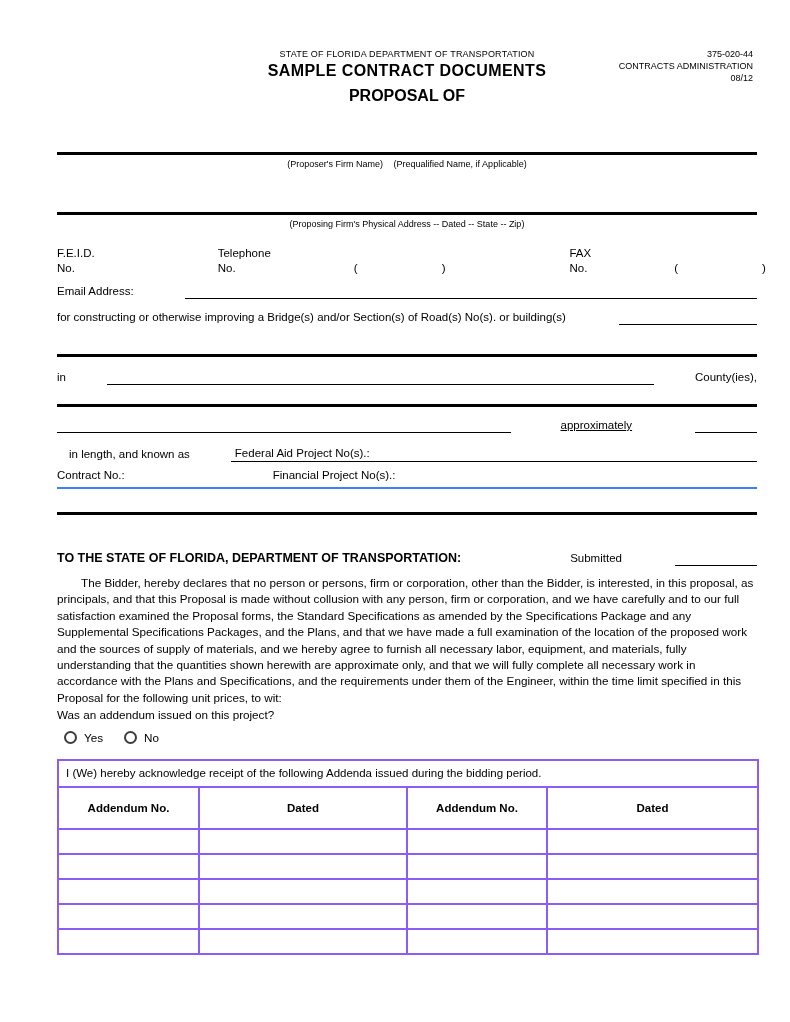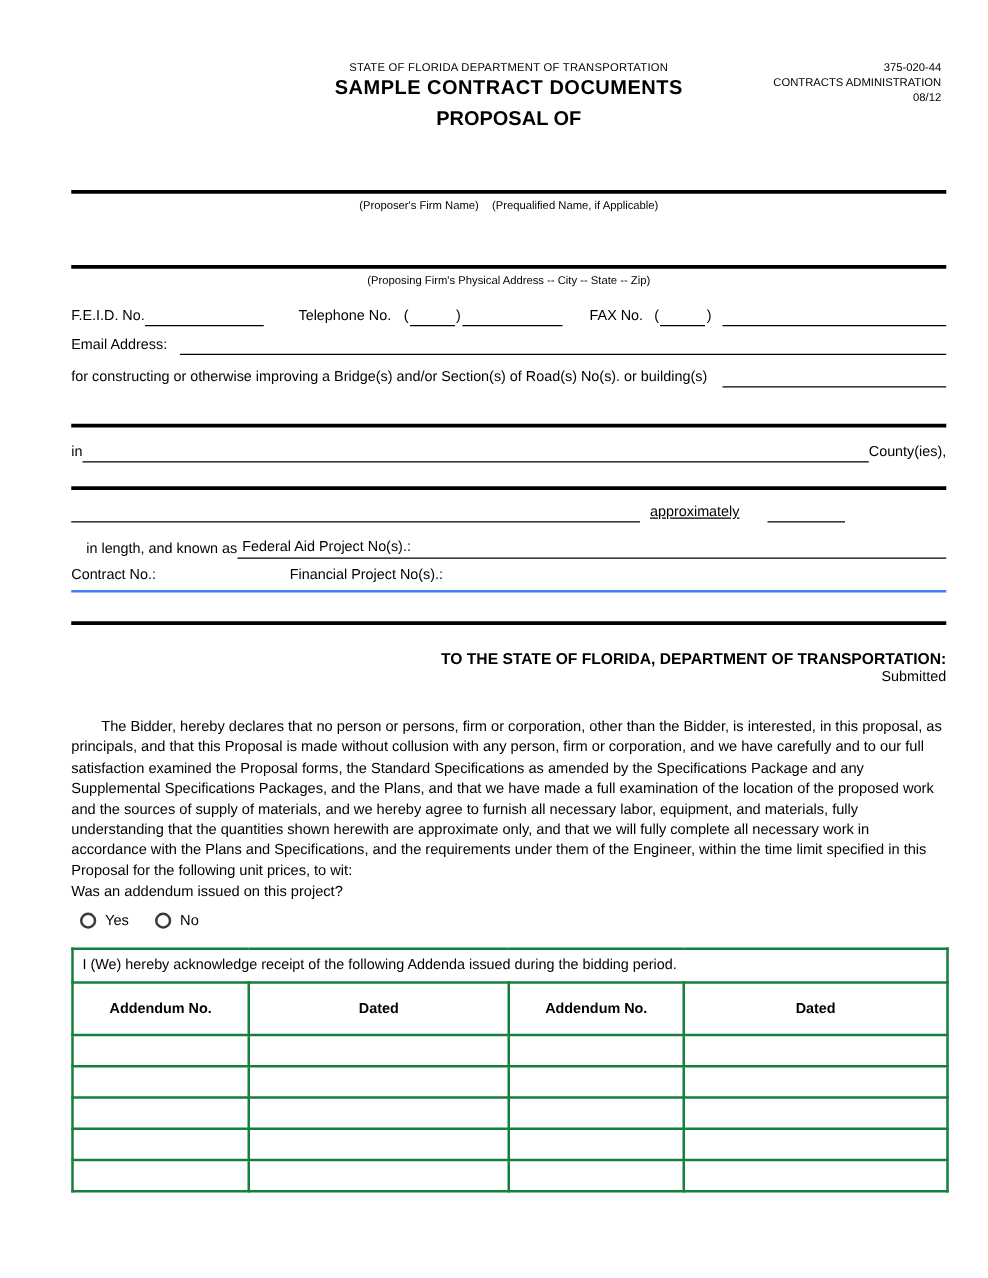--- a/index.html
+++ b/index.html
@@ -15,53 +15,53 @@
   .agency { font-size:9px; letter-spacing:0.2px; }
   .title { font-size:16px; font-weight:bold; margin-top:3px; letter-spacing:0.4px; }
   .subtitle { font-size:16px; font-weight:bold; margin-top:7px; }
   .hdr-right { position:absolute; top:48px; right:4px; text-align:right; font-size:9px; line-height:12px; }
 
   
   .rule3 { border-top:3px solid #000; }
   .cap { text-align:center; font-size:9px; margin-top:4px; }
   .cap span { margin:0 4px; }
 
-  .row { display:flex; align-items:flex-end; font-size:11.5px; line-height:15px; }
+  .row { display:flex; align-items:flex-end; font-size:11.5px; line-height:15px;gap:41px; }
   .fill { border-bottom:1px solid #000; height:15px; display:inline-block; }
   .grow { flex:1 1 auto; }
   .paren { padding:0 1px; }
 
   .sec-firm { margin-top:47px; }
   .sec-addr { margin-top:43px; }
   .row-feid { margin-top:17px; }
   .row-email { margin-top:8px; }
   .row-constructing { margin-top:11px; }
   .rule-a { margin-top:29px; }
   .row-county { margin-top:13px; }
   .rule-b { margin-top:19px; }
   .row-approx { margin-top:11px;text-decoration:underline; }
   .row-inlength { margin-top:13px;padding-left:12px; }
   .row-contract { margin-top:6px; padding-bottom:4px; border-bottom:2px solid #3b82f6; }
   .rule-c { margin-top:23px; }
 
-  .row-salutation { margin-top:20px; align-items:flex-end;flex-direction:column; }
+  .row-salutation { margin-top:36px; align-items:flex-start; }
   .salutation { font-weight:bold; font-size:12.5px; }
   .submitted { margin-left:68px; }
 
   .para { margin-top:9px; font-size:11.7px; line-height:16.4px; text-indent:24px; }
   .question { font-size:11.7px; line-height:16.4px; margin-top:1px; }
 
   .radio-row { display:flex; align-items:center; margin-top:7px; padding-left:7px; font-size:11.7px; }
   .radio { width:13px; height:13px; border:2px solid #3c3c3c; border-radius:50%; background:#fff; display:inline-block; }
   .radio-opt { display:flex; align-items:center; }
   .radio-opt + .radio-opt { margin-left:21px; }
   .radio-opt .radio { margin-right:7px; }
 
   .addenda { margin-top:15px; width:700px; border-collapse:collapse; table-layout:fixed; }
-  .addenda td, .addenda th { border:2px solid #15803d; }
+  .addenda td, .addenda th { border:2px solid #8b5cf6; }
   .ack-cell { font-size:11.5px; font-weight:normal; text-align:left; padding:6px 6px 7px 7px; }
   .addenda th.colhead { font-size:11.5px; font-weight:bold; text-align:center; height:26px; padding:14px; }
   .addenda td.blank { height:25px; }
   .c1 { width:141px; } .c2 { width:208px; } .c3 { width:140px; } .c4 { width:211px; }
 </style>
 </head>
 <body>
 
 <div class="page">
   <div class="content">
@@ -77,21 +77,21 @@
       </div>
     </div>
 
     <div class="rule3 sec-firm"></div>
     <div class="cap">
       <span>(Proposer's Firm Name)</span>
       <span>(Prequalified Name, if Applicable)</span>
     </div>
 
     <div class="rule3 sec-addr"></div>
-    <div class="cap">(Proposing Firm's Physical Address -- City -- State -- Zip)</div>
+    <div class="cap">(Proposing Firm's Physical Address -- Dated -- State -- Zip)</div>
 
     <div class="row row-feid">
       <span>F.E.I.D. No.</span>
       <span class="fill" style="width:95px;"></span>
       <span style="width:28px;"></span>
       <span>Telephone No.</span>
       <span style="width:9px;"></span>
       <span class="paren">(</span>
       <span class="fill" style="width:36px;"></span>
       <span class="paren">)</span>

